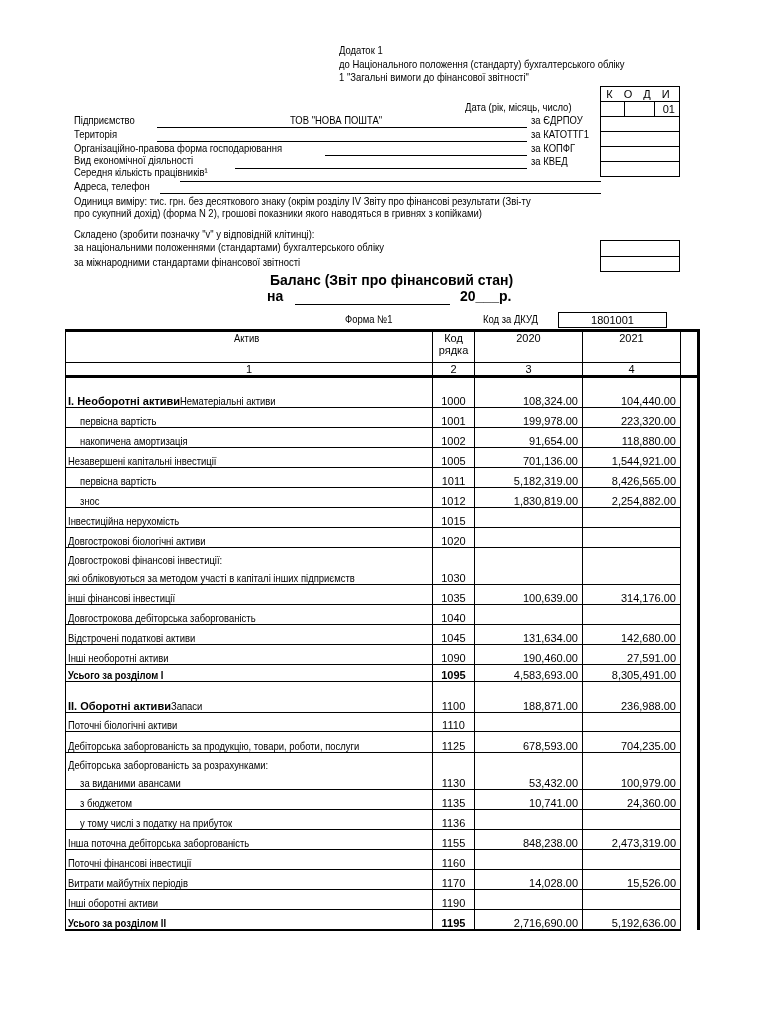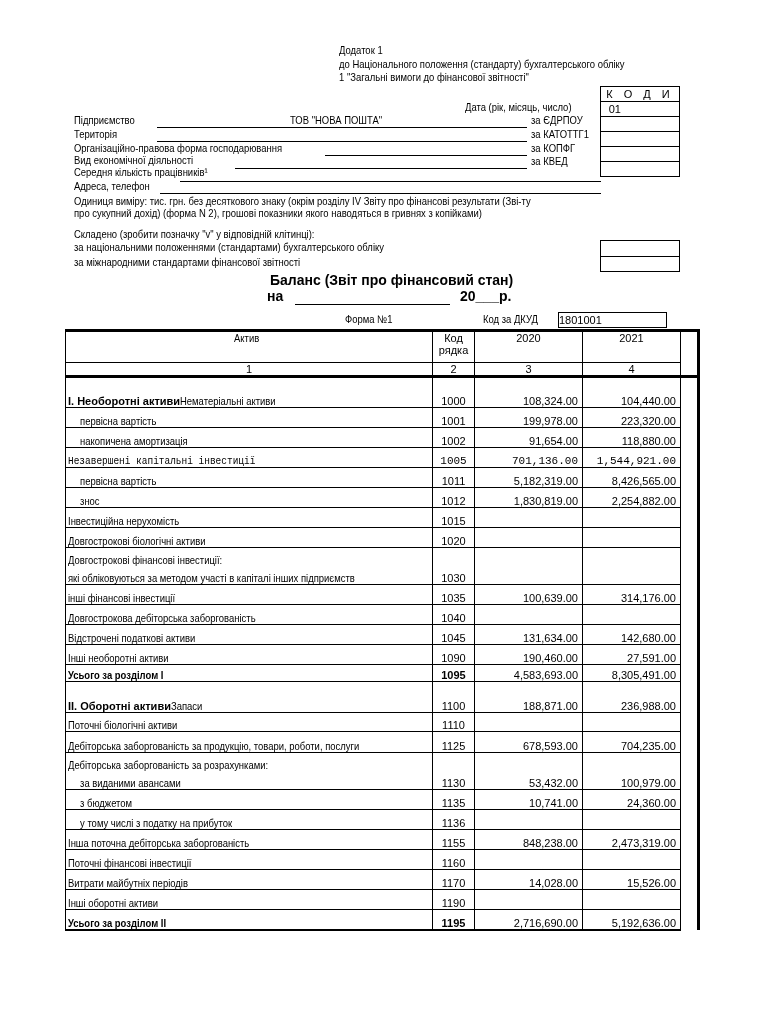--- a/index.html
+++ b/index.html
@@ -9,21 +9,21 @@
   .narrow { transform: scaleX(0.86); transform-origin: left center; }
   .line { position: absolute; height: 0; border-top: 1px solid #000; }
   .box { position: absolute; border: 1px solid #000; box-sizing: border-box; }
 
   
   .codes { position: absolute; left: 600px; top: 86px; width: 80px; }
   .codes .hdr { height: 14px; border: 1px solid #000; border-bottom: none; text-align: center;
                 font-size: 11px; letter-spacing: 4px; line-height: 14px; }
   .codes .row { height: 14px; border: 1px solid #000; border-bottom: none; position: relative; }
   .codes .row:last-child { border-bottom: 1px solid #000; }
-  .codes .date-row { display: flex; flex-direction: column; }
+  .codes .date-row { display: flex; }
   .codes .date-row div { border-right: 1px solid #000; height: 14px; font-size: 11px; line-height: 14px; text-align: right; padding-right: 4px; box-sizing: border-box; }
   .codes .date-row div:last-child { border-right: none; }
 
   
   table.bal { position: absolute; left: 65px; top: 329px; border-collapse: collapse; table-layout: fixed; width: 633px; }
   table.bal td { border: 1px solid #000; padding: 0 2px; font-size: 11px; vertical-align: bottom; overflow: hidden; white-space: nowrap; }
   table.bal tr.thick-top td { border-top: 3px solid #000; margin-left: 13px; }
   table.bal td.lastcol { border-right: 3px solid #000; border-top: none; border-bottom: none; }
   table.bal td.code { text-align: center; }
   table.bal td.num { text-align: right; padding-right: 4px; }
@@ -85,21 +85,21 @@
 <div class="box" style="left:600px;top:240px;width:80px;height:17px;"></div>
 <div class="box" style="left:600px;top:256px;width:80px;height:16px;"></div>
 
 <div class="abs" style="left:270px;top:272px;font-size:14px;font-weight:bold;">Баланс (Звіт про фінансовий стан)</div>
 <div class="abs" style="left:267px;top:288px;font-size:14px;font-weight:bold;">на</div>
 <div class="line" style="left:295px;top:304px;width:155px;"></div>
 <div class="abs" style="left:460px;top:288px;font-size:14px;font-weight:bold;">20___р.</div>
 
 <div class="abs narrow" style="left:345px;top:313px;">Форма №1</div>
 <div class="abs narrow" style="left:483px;top:313px;">Код за ДКУД</div>
-<div class="box" style="left:558px;top:312px;width:109px;height:16px;text-align:left;line-height:14px;">1801001</div>
+<div class="box" style="left:558px;top:312px;width:109px;height:16px;text-align:center;line-height:14px;">1801001</div>
 
 <table class="bal">
   <colgroup>
     <col style="width:367px">
       <col style="width:42px">
       <col style="width:108px">
       <col style="width:98px">
       <col style="width:18px">
   </colgroup>
   <tbody>
@@ -132,21 +132,21 @@
     <td class="num">223,320.00</td>
     <td class="lastcol"></td>
   </tr>
   <tr style="height:20px;">
     <td class="name ind"><span>накопичена амортизація</span></td>
     <td class="code">1002</td>
     <td class="num">91,654.00</td>
     <td class="num">118,880.00</td>
     <td class="lastcol"></td>
   </tr>
-  <tr style="height:20px;font-family:Liberation Mono, monospace;">
+  <tr style="height:20px;">
     <td class="name"><span>Незавершені капітальні інвестиції</span></td>
     <td class="code">1005</td>
     <td class="num">701,136.00</td>
     <td class="num">1,544,921.00</td>
     <td class="lastcol"></td>
   </tr>
   <tr style="height:20px;">
     <td class="name ind"><span>первісна вартість</span></td>
     <td class="code">1011</td>
     <td class="num">5,182,319.00</td>

